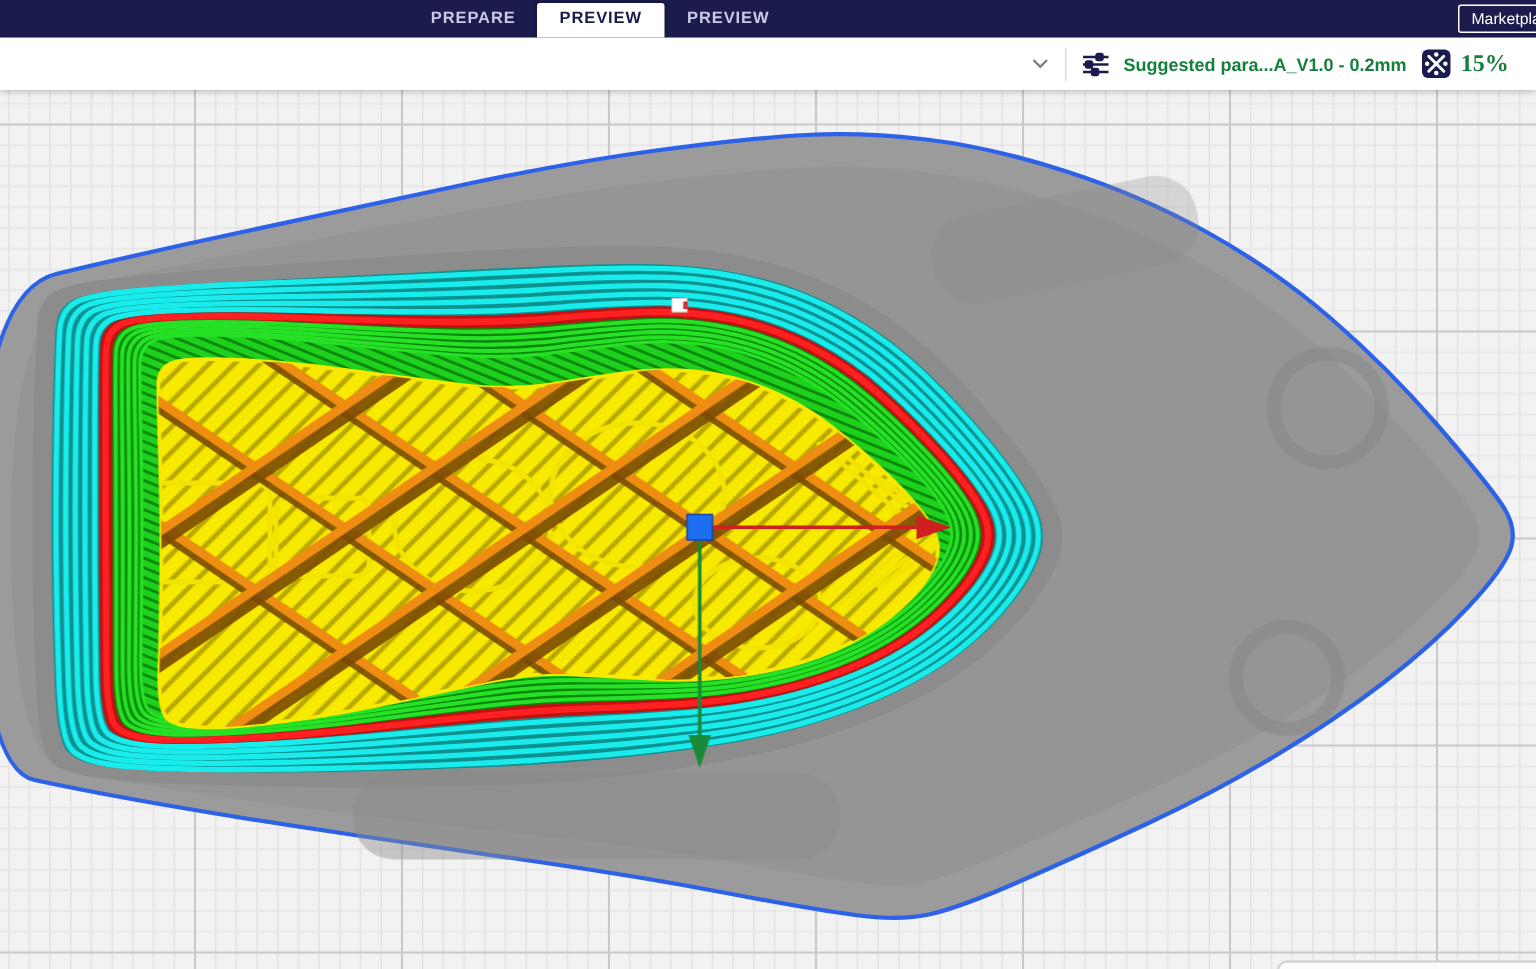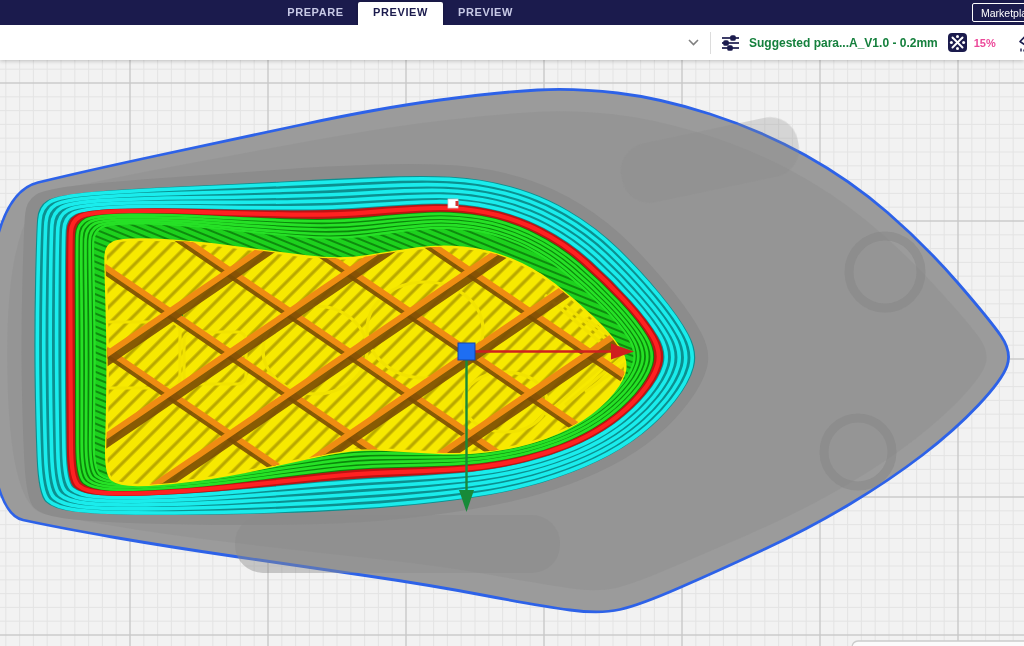--- a/index.html
+++ b/index.html
@@ -21,21 +21,21 @@
   .toolbar{position:relative;height:35px;background:#ffffff;display:flex;align-items:center;
        box-shadow:0 1px 4px rgba(0,0,0,.22);z-index:4;}
   .divider{width:1px;height:22px;background:#dcdcdc;}
   .tb-left{display:flex;align-items:center;}
   .chev{margin-left:34px;margin-right:12px;display:flex;align-items:center;cursor:pointer;}
   .cs-label{margin-left:9px;font-size:12px;color:#9a9a9a;}
   .cs-value{margin-left:17px;font-size:12px;font-weight:700;color:#33333a;}
   .tb-right{position:absolute;left:688px;top:0;height:35px;display:flex;align-items:center;}
   .tb-right .chev2{display:flex;align-items:center;margin-right:11px;cursor:pointer;}
   .profile{margin:0 9px 0 9px;font-size:12px;font-weight:700;color:#15803d;white-space:nowrap;cursor:pointer;}
-  .pct,.off{font-size:11px;font-weight:700;color:#ec4899;margin:0 9px 0 6px;}
+  .pct,.off{font-size:16px;font-weight:700;color:#15803d;margin:0 9px 0 6px;font-family:Liberation Serif, serif;}
   .icon{display:flex;align-items:center;}
   .slicon{margin-left:10px;cursor:pointer;}
 
   
   .viewport{position:absolute;left:0;top:60px;width:1024px;height:586px;}
   svg#scene{display:block;}
 </style>
 </head>
 <body>
 

